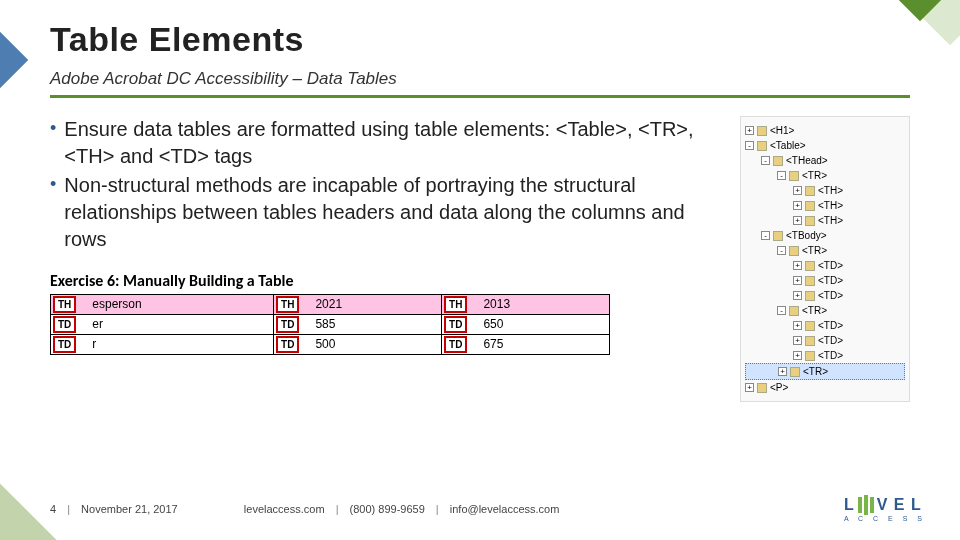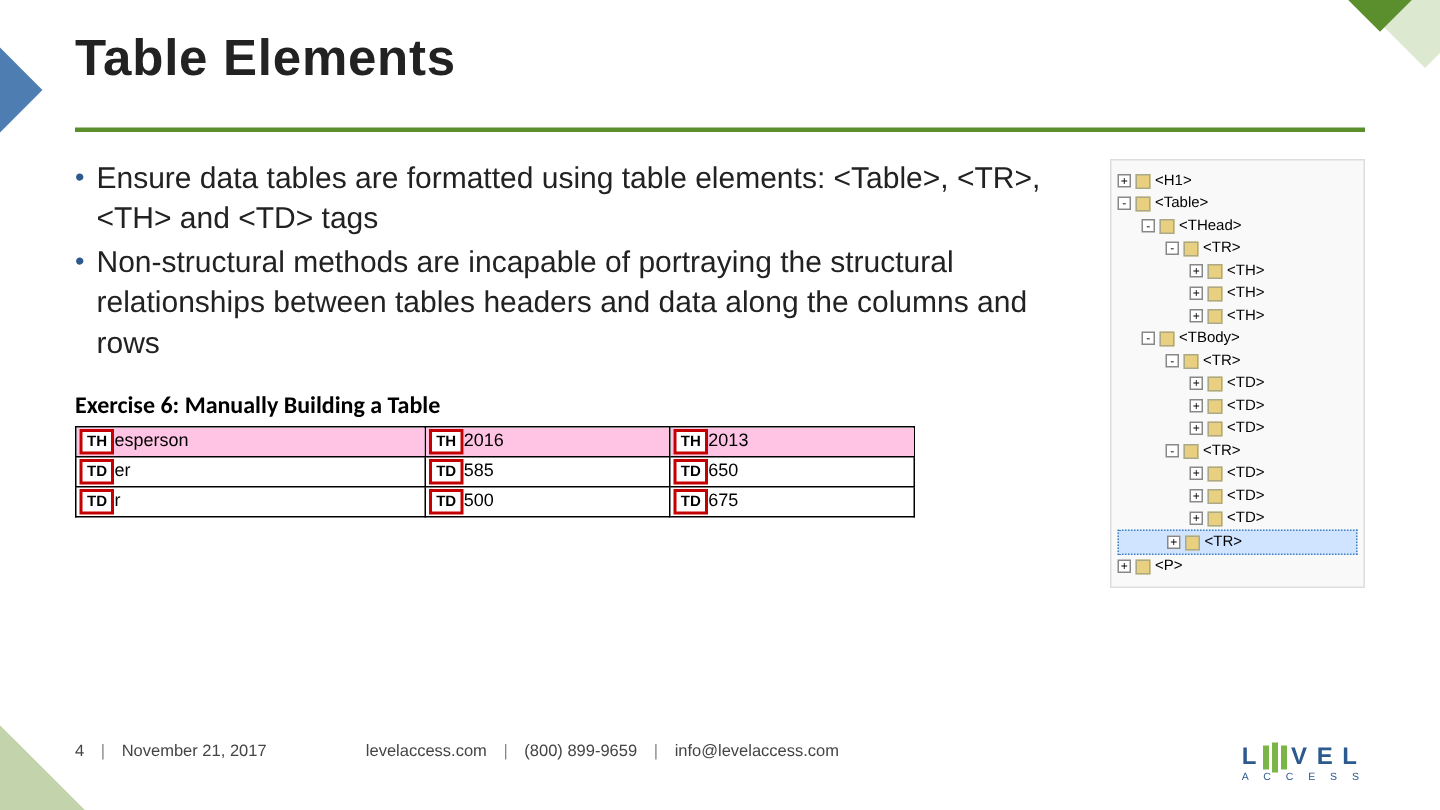--- a/index.html
+++ b/index.html
@@ -14,21 +14,21 @@
   .slide {
     padding: 20px 50px 0 50px;
     position: relative;
     height: 100%;
   }
   .title {
     font-size: 34px;
     font-weight: 900;
     color: #222;
     letter-spacing: 0.5px;
-    margin-bottom: 26px;
+    margin-bottom: 10px;
     font-family: Arial Black, Arial, sans-serif;
   }
   .subtitle {
     font-size: 17px;
     font-style: italic;
     color: #333;
     margin-bottom: 6px;
   }
   .underline-bar {
     height: 3px;
@@ -84,21 +84,21 @@
     border: 2px solid #c40000;
     background: #ffffff;
     font-size: 10px;
     font-family: Arial, sans-serif;
     font-weight: bold;
     padding: 1px 3px;
     margin-left: 2px;
   }
   .cell-text {
     display: inline-block;
-    padding-left: 0;
+    padding-left: 16px;
     font-size: 12px;
     text-align: right;
   }
   .tree {
     width: 170px;
     background: #f9f9f9;
     border: 1px solid #ddd;
     padding: 6px 4px;
     font-size: 10px;
     font-family: Arial, sans-serif;
@@ -125,22 +125,23 @@
     width: 10px; height: 10px;
     background: #e8d080;
     border: 1px solid #aa8;
     margin-right: 3px;
   }
   .tree-item.hl { background: #d0e4ff; border: 1px dotted #4080c0; }
   .footer {
     position: absolute;
     bottom: 18px;
     left: 50px;
-    right: 50px;
-    display: flex;
+    right: 34px;
+    display: flex;
+    align-items: center;
     justify-content: space-between;
     font-size: 11px;
     color: #444;
   }
   .footer-left span { }
   .footer .sep { margin: 0 8px; color: #888; }
   .logo {
     display: flex;
     align-items: center;
     font-family: Arial, sans-serif;
@@ -193,20 +194,21 @@
 </head>
 <body>
 
 <div class="corner-tl"></div>
 <div class="corner-tr"></div>
 <div class="corner-tr2"></div>
 <div class="corner-bl"></div>
 
 <div class="slide">
   <h1 class="title">Table Elements</h1>
+  <div class="subtitle">Adobe Acrobat DC Accessibility – Data Tables</div>
   <div class="underline-bar"></div>
 
   <div class="content">
     <div class="left">
       <ul class="bullets">
         <li>
           <span class="dot">•</span>
           <span>Ensure data tables are formatted using table elements:    &lt;Table&gt;, &lt;TR&gt;, &lt;TH&gt; and &lt;TD&gt; tags</span>
         </li>
         <li>
@@ -214,21 +216,21 @@
           <span>Non-structural methods are incapable of portraying the structural relationships between tables headers and data along the columns and rows</span>
         </li>
       </ul>
 
       <div class="exercise-title">Exercise 6: Manually Building a Table</div>
 
       <table class="example-table">
         <tbody id="ex-tbody">
             <tr>
               <td><span class="tag-box">TH</span><span class="cell-text">esperson</span></td>
-              <td><span class="tag-box">TH</span><span class="cell-text">2016</span></td>
+              <td><span class="tag-box">TH</span><span class="cell-text">2021</span></td>
               <td><span class="tag-box">TH</span><span class="cell-text">2013</span></td>
             </tr>
             <tr>
               <td><span class="tag-box">TD</span><span class="cell-text">er</span></td>
               <td><span class="tag-box">TD</span><span class="cell-text">585</span></td>
               <td><span class="tag-box">TD</span><span class="cell-text">650</span></td>
             </tr>
             <tr>
               <td><span class="tag-box">TD</span><span class="cell-text">r</span></td>
               <td><span class="tag-box">TD</span><span class="cell-text">500</span></td>

